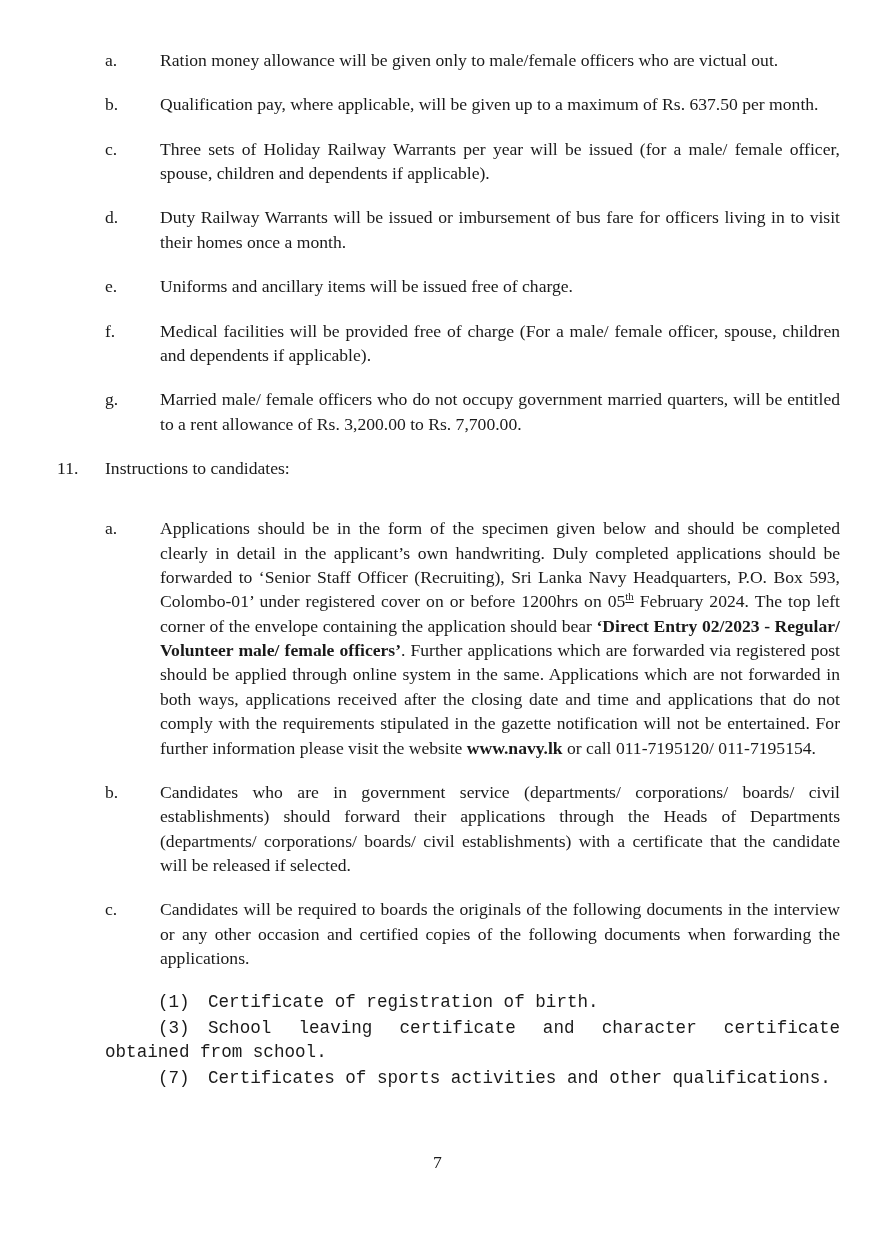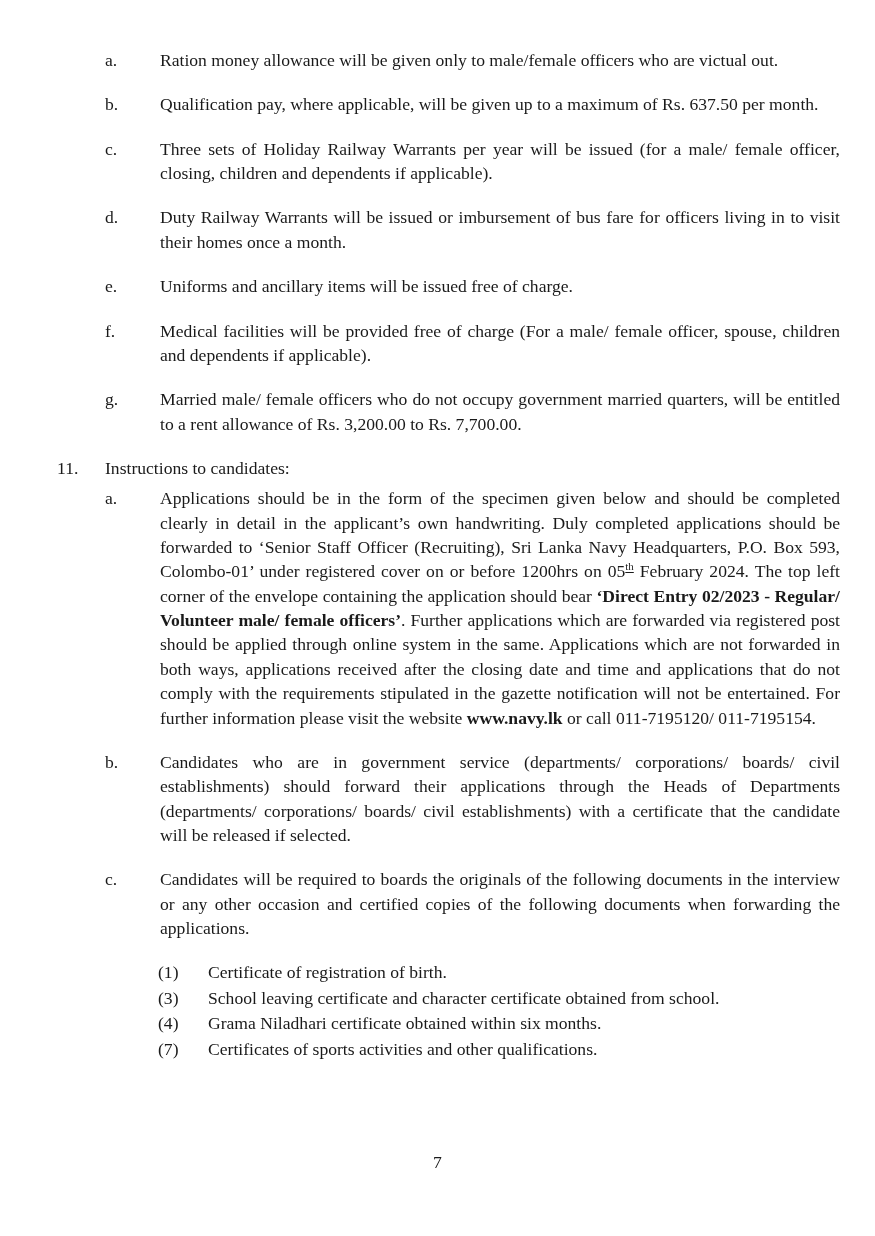--- a/index.html
+++ b/index.html
@@ -53,28 +53,29 @@
   }
   .lettered .marker {
     width: 55px;            
   }
 
   
   .numbered .marker {
     width: 48px;            
   }
   .numbered {
-    margin-bottom: 6px;
+    margin-bottom: 36px;
   }
 
   
   .doclist {
     margin: 0 0 0 48px;     
     font-size: 17.6px;
     line-height: 1.385;
+    font-family: Liberation Mono, monospace;
   }
   .doclist .item {
     text-align: justify;
     text-justify: inter-word;
     text-indent: 0;
     margin: 0 0 1px 0;
   }
   .doclist .item .num {
     display: inline-block;
     width: 50px;            
@@ -114,21 +115,21 @@
       <span class="body">Ration money allowance will be given only to male/female officers who are victual out.</span>
     </div>
 
     <div class="blk lettered">
       <span class="marker">b.</span>
       <span class="body">Qualification pay, where applicable, will be given up to a maximum of Rs. 637.50 per month.</span>
     </div>
 
     <div class="blk lettered">
       <span class="marker">c.</span>
-      <span class="body">Three sets of Holiday Railway Warrants per year will be issued (for a male/ female officer, closing, children and dependents if applicable).</span>
+      <span class="body">Three sets of Holiday Railway Warrants per year will be issued (for a male/ female officer, spouse, children and dependents if applicable).</span>
     </div>
 
     <div class="blk lettered">
       <span class="marker">d.</span>
       <span class="body">Duty Railway Warrants will be issued or imbursement of bus fare for officers living in to visit their homes once a month.</span>
     </div>
 
     <div class="blk lettered">
       <span class="marker">e.</span>
       <span class="body">Uniforms and ancillary items will be issued free of charge.</span>
@@ -160,20 +161,19 @@
     </div>
 
     <div class="blk lettered">
       <span class="marker">c.</span>
       <span class="body">Candidates will be required to boards the originals of the following documents in the interview or any other occasion and certified copies of the following documents when forwarding the applications.</span>
     </div>
 
     <div class="doclist">
       <div class="item"><span class="num">(1)</span><span>Certificate of registration of birth.</span></div>
       <div class="item"><span class="num">(3)</span><span>School leaving certificate and character certificate obtained from school.</span></div>
-      <div class="item"><span class="num">(4)</span><span>Grama Niladhari certificate obtained within six months.</span></div>
       <div class="item"><span class="num">(7)</span><span>Certificates of sports activities and other qualifications.</span></div>
     </div>
 
   </div>
 
   <div class="page-number">7</div>
 </div>
 
 </body></html>

